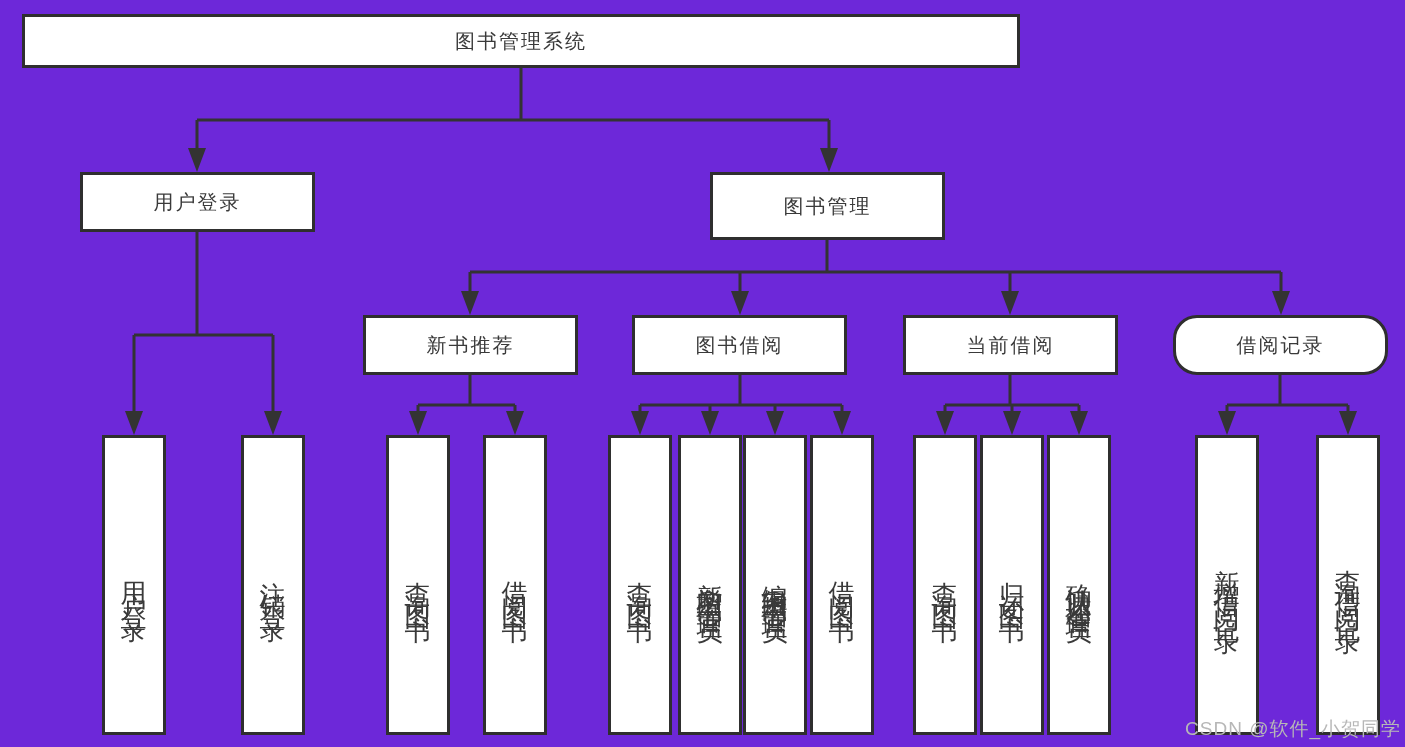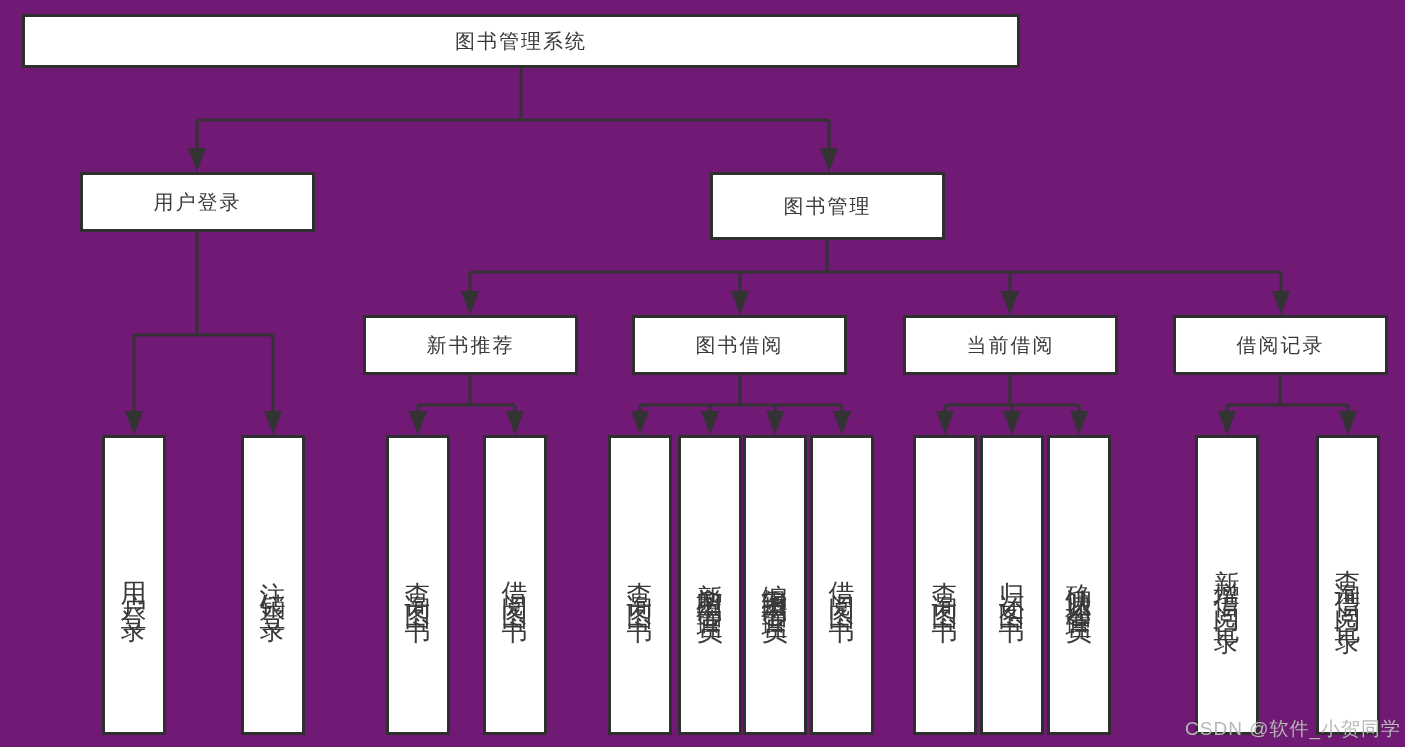--- a/index.html
+++ b/index.html
@@ -1,19 +1,19 @@
 <!DOCTYPE html>
 <html><head>
 <meta charset="utf-8">
 <style>
   html,body{margin:0;padding:0;background:#ffffff;}
   #canvas{
     position:relative;
     width:1405px;height:747px;
-    background:#701a75;
+    background:#6d28d9;
     font-family:"Liberation Sans","DejaVu Sans",sans-serif;
     overflow:hidden;
   }
   #connectors{position:absolute;left:0;top:0;width:1405px;height:747px;}
   .box{
     position:absolute;
     box-sizing:border-box;
     background:#ffffff;
     border:3px solid #2f2f2f;
     display:flex;
@@ -91,21 +91,21 @@
   </svg>
 
   <div class="box h" style="left:22px;top:14px;width:998px;height:54px;">图书管理系统</div>
 
   <div class="box h" style="left:80px;top:172px;width:235px;height:60px;">用户登录</div>
   <div class="box h" style="left:710px;top:172px;width:235px;height:68px;">图书管理</div>
 
   <div class="box h" style="left:363px;top:315px;width:215px;height:60px;">新书推荐</div>
   <div class="box h" style="left:632px;top:315px;width:215px;height:60px;">图书借阅</div>
   <div class="box h" style="left:903px;top:315px;width:215px;height:60px;">当前借阅</div>
-  <div class="box h" style="left:1173px;top:315px;width:215px;height:60px;">借阅记录</div>
+  <div class="box h" style="left:1173px;top:315px;width:215px;height:60px;border-radius:24px;">借阅记录</div>
 
   <div class="box v" style="left:102px;top:435px;width:64px;height:300px;">用户登录</div>
   <div class="box v" style="left:241px;top:435px;width:64px;height:300px;">注销登录</div>
 
   <div class="box v" style="left:386px;top:435px;width:64px;height:300px;">查询图书</div>
   <div class="box v" style="left:483px;top:435px;width:64px;height:300px;">借阅图书</div>
 
   <div class="box v" style="left:608px;top:435px;width:64px;height:300px;">查询图书</div>
   <div class="box v tight" style="left:678px;top:435px;width:64px;height:300px;">新增图书（管理员）</div>
   <div class="box v tight" style="left:743px;top:435px;width:64px;height:300px;">编辑图书（管理员）</div>

